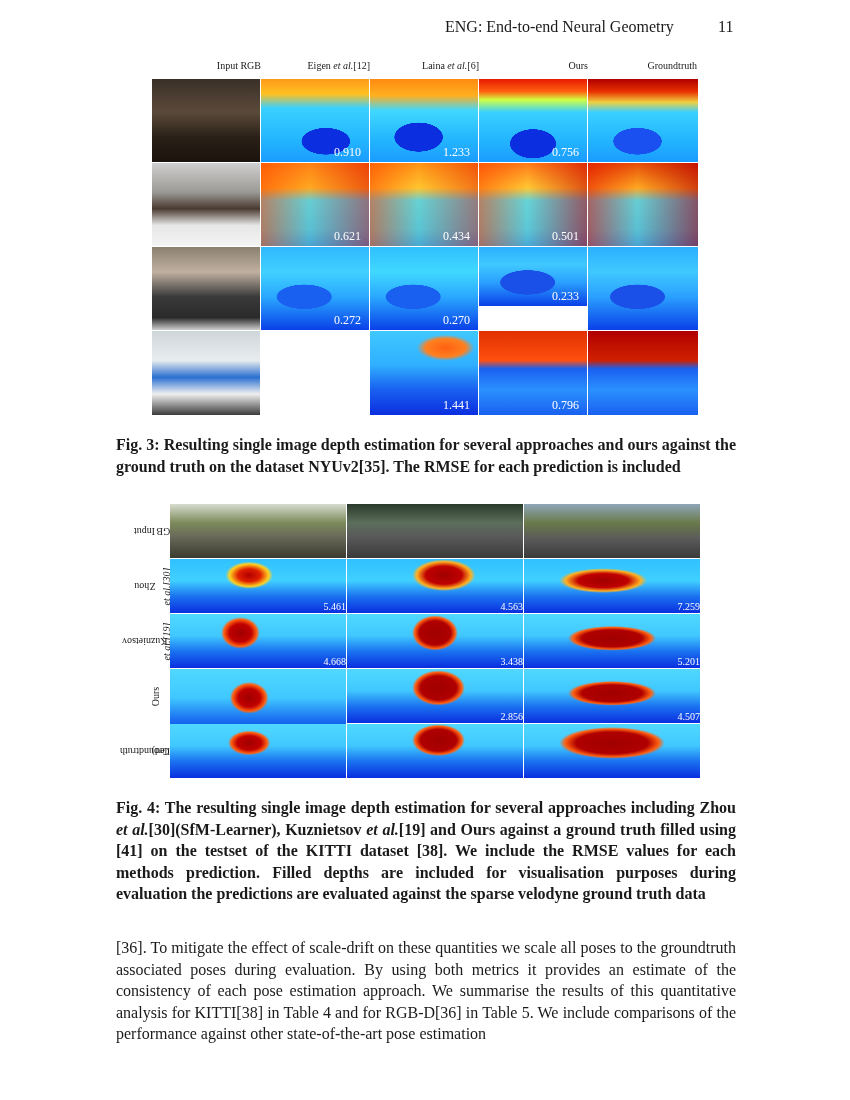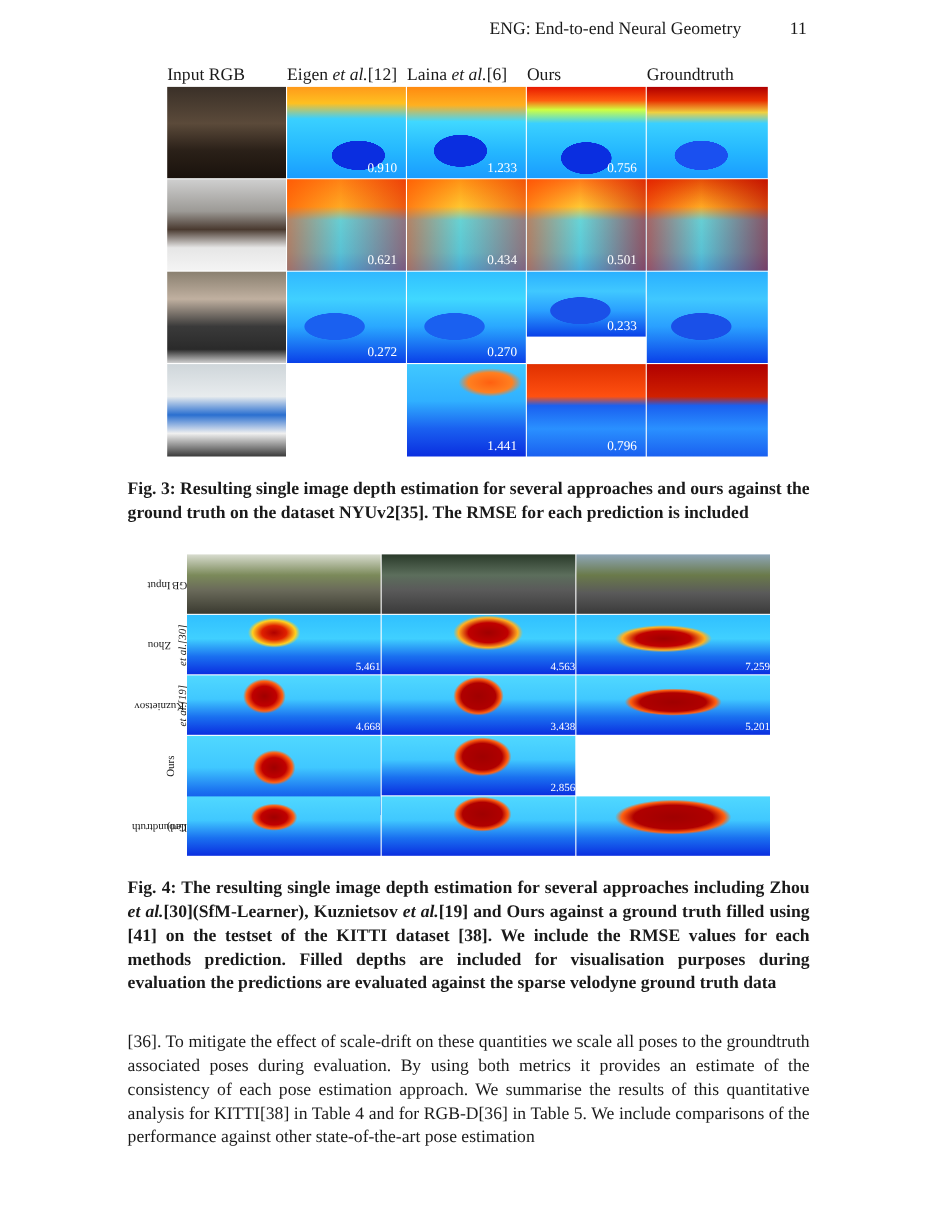--- a/index.html
+++ b/index.html
@@ -5,21 +5,21 @@
   html, body { margin:0; padding:0; background:#ffffff; }
   body { width:850px; height:1100px; position:relative; overflow:hidden;
          font-family:"Liberation Serif","DejaVu Serif",serif; color:#1a1a1a; }
   .header { position:absolute; top:18px; left:0; width:850px; height:20px; }
   .header .title { position:absolute; left:445px; top:0; font-size:16px; }
   .header .pageno { position:absolute; left:718px; top:0; font-size:16px; }
 
   
   .fig3 { position:absolute; left:152px; top:60px; width:546px; }
   .fig3 .colheads { position:relative; height:18px; }
-  .fig3 .colhead { position:absolute; top:0; width:109px; text-align:left; font-size:16px; }
+  .fig3 .colhead { position:absolute; top:0; width:109px; text-align:right; font-size:10px; }
   .fig3 .grid { position:absolute; top:19px; left:0; width:546px; height:336px; background:#ffffff; }
   .cell { position:absolute; overflow:hidden; }
   .cell .val { position:absolute; right:8px; bottom:2px; color:#ffffff; font-size:12px; }
 
   .caption { position:absolute; left:116px; width:620px; font-size:16px; line-height:21.5px; text-align:justify;font-weight:bold; }
   .caption i { font-style:italic; }
 
   
   .fig4 { position:absolute; left:143px; top:504px; width:560px; height:274px; }
   .rowlabel { position:absolute; left:0; width:26px; display:flex; align-items:center; justify-content:center; }
@@ -151,20 +151,23 @@
     <div class="cell kcell" style="left:354px;top:110px;width:176px;height:54px;background:radial-gradient(ellipse 50px 14px at 50% 45%,#a00000 0%,#b00000 60%,#ff6010 78%,transparent 88%),linear-gradient(180deg,#50d8ff 0%,#40c8ff 40%,#1a70f0 70%,#0a2ee0 100%);">
         <span class="val">5.201</span>
       </div>
 
     <div class="cell kcell" style="left:0;top:165px;width:176px;height:72px;background:radial-gradient(ellipse 22px 18px at 45% 40%,#a00000 0%,#c00000 50%,#ff6010 75%,transparent 88%),linear-gradient(180deg,#50d8ff 0%,#40c8ff 40%,#1a70f0 70%,#0a2ee0 100%);">
         <span class="val">4.243</span>
       </div>
     <div class="cell kcell" style="left:177px;top:165px;width:176px;height:54px;background:radial-gradient(ellipse 30px 20px at 52% 35%,#a00000 0%,#b00000 60%,#ff6010 78%,transparent 88%),linear-gradient(180deg,#50d8ff 0%,#40c8ff 40%,#1a70f0 70%,#0a2ee0 100%);">
         <span class="val">2.856</span>
       </div>
+    <div class="cell kcell" style="left:354px;top:165px;width:176px;height:54px;background:radial-gradient(ellipse 50px 14px at 50% 45%,#a00000 0%,#b00000 60%,#ff6010 78%,transparent 88%),linear-gradient(180deg,#50d8ff 0%,#40c8ff 40%,#1a70f0 70%,#0a2ee0 100%);">
+        <span class="val">4.507</span>
+      </div>
 
     <div class="cell kcell" style="left:0;top:220px;width:176px;height:54px;background:radial-gradient(ellipse 24px 14px at 45% 35%,#a00000 0%,#c00000 50%,#ff6010 75%,transparent 88%),linear-gradient(180deg,#50d8ff 0%,#40c8ff 40%,#1a70f0 70%,#0a2ee0 100%);"></div>
     <div class="cell kcell" style="left:177px;top:220px;width:176px;height:54px;background:radial-gradient(ellipse 30px 18px at 52% 30%,#a00000 0%,#b00000 60%,#ff6010 78%,transparent 88%),linear-gradient(180deg,#50d8ff 0%,#40c8ff 40%,#1a70f0 70%,#0a2ee0 100%);"></div>
     <div class="cell kcell" style="left:354px;top:220px;width:176px;height:54px;background:radial-gradient(ellipse 60px 18px at 50% 35%,#a00000 0%,#b00000 60%,#ff6010 78%,transparent 88%),linear-gradient(180deg,#50d8ff 0%,#40c8ff 40%,#1a70f0 70%,#0a2ee0 100%);"></div>
   </div>
 </div>
 
 <div class="caption" style="top:797px;">
   <span>Fig. 4:</span>
   <span>The resulting single image depth estimation for several approaches including Zhou </span><i>et al.</i><span>[30](SfM-Learner), Kuznietsov </span><i>et al.</i><span>[19] and Ours against a ground truth filled using [41] on the testset of the KITTI dataset [38]. We include the RMSE values for each methods prediction. Filled depths are included for visualisation purposes during evaluation the predictions are evaluated against the sparse velodyne ground truth data</span>

